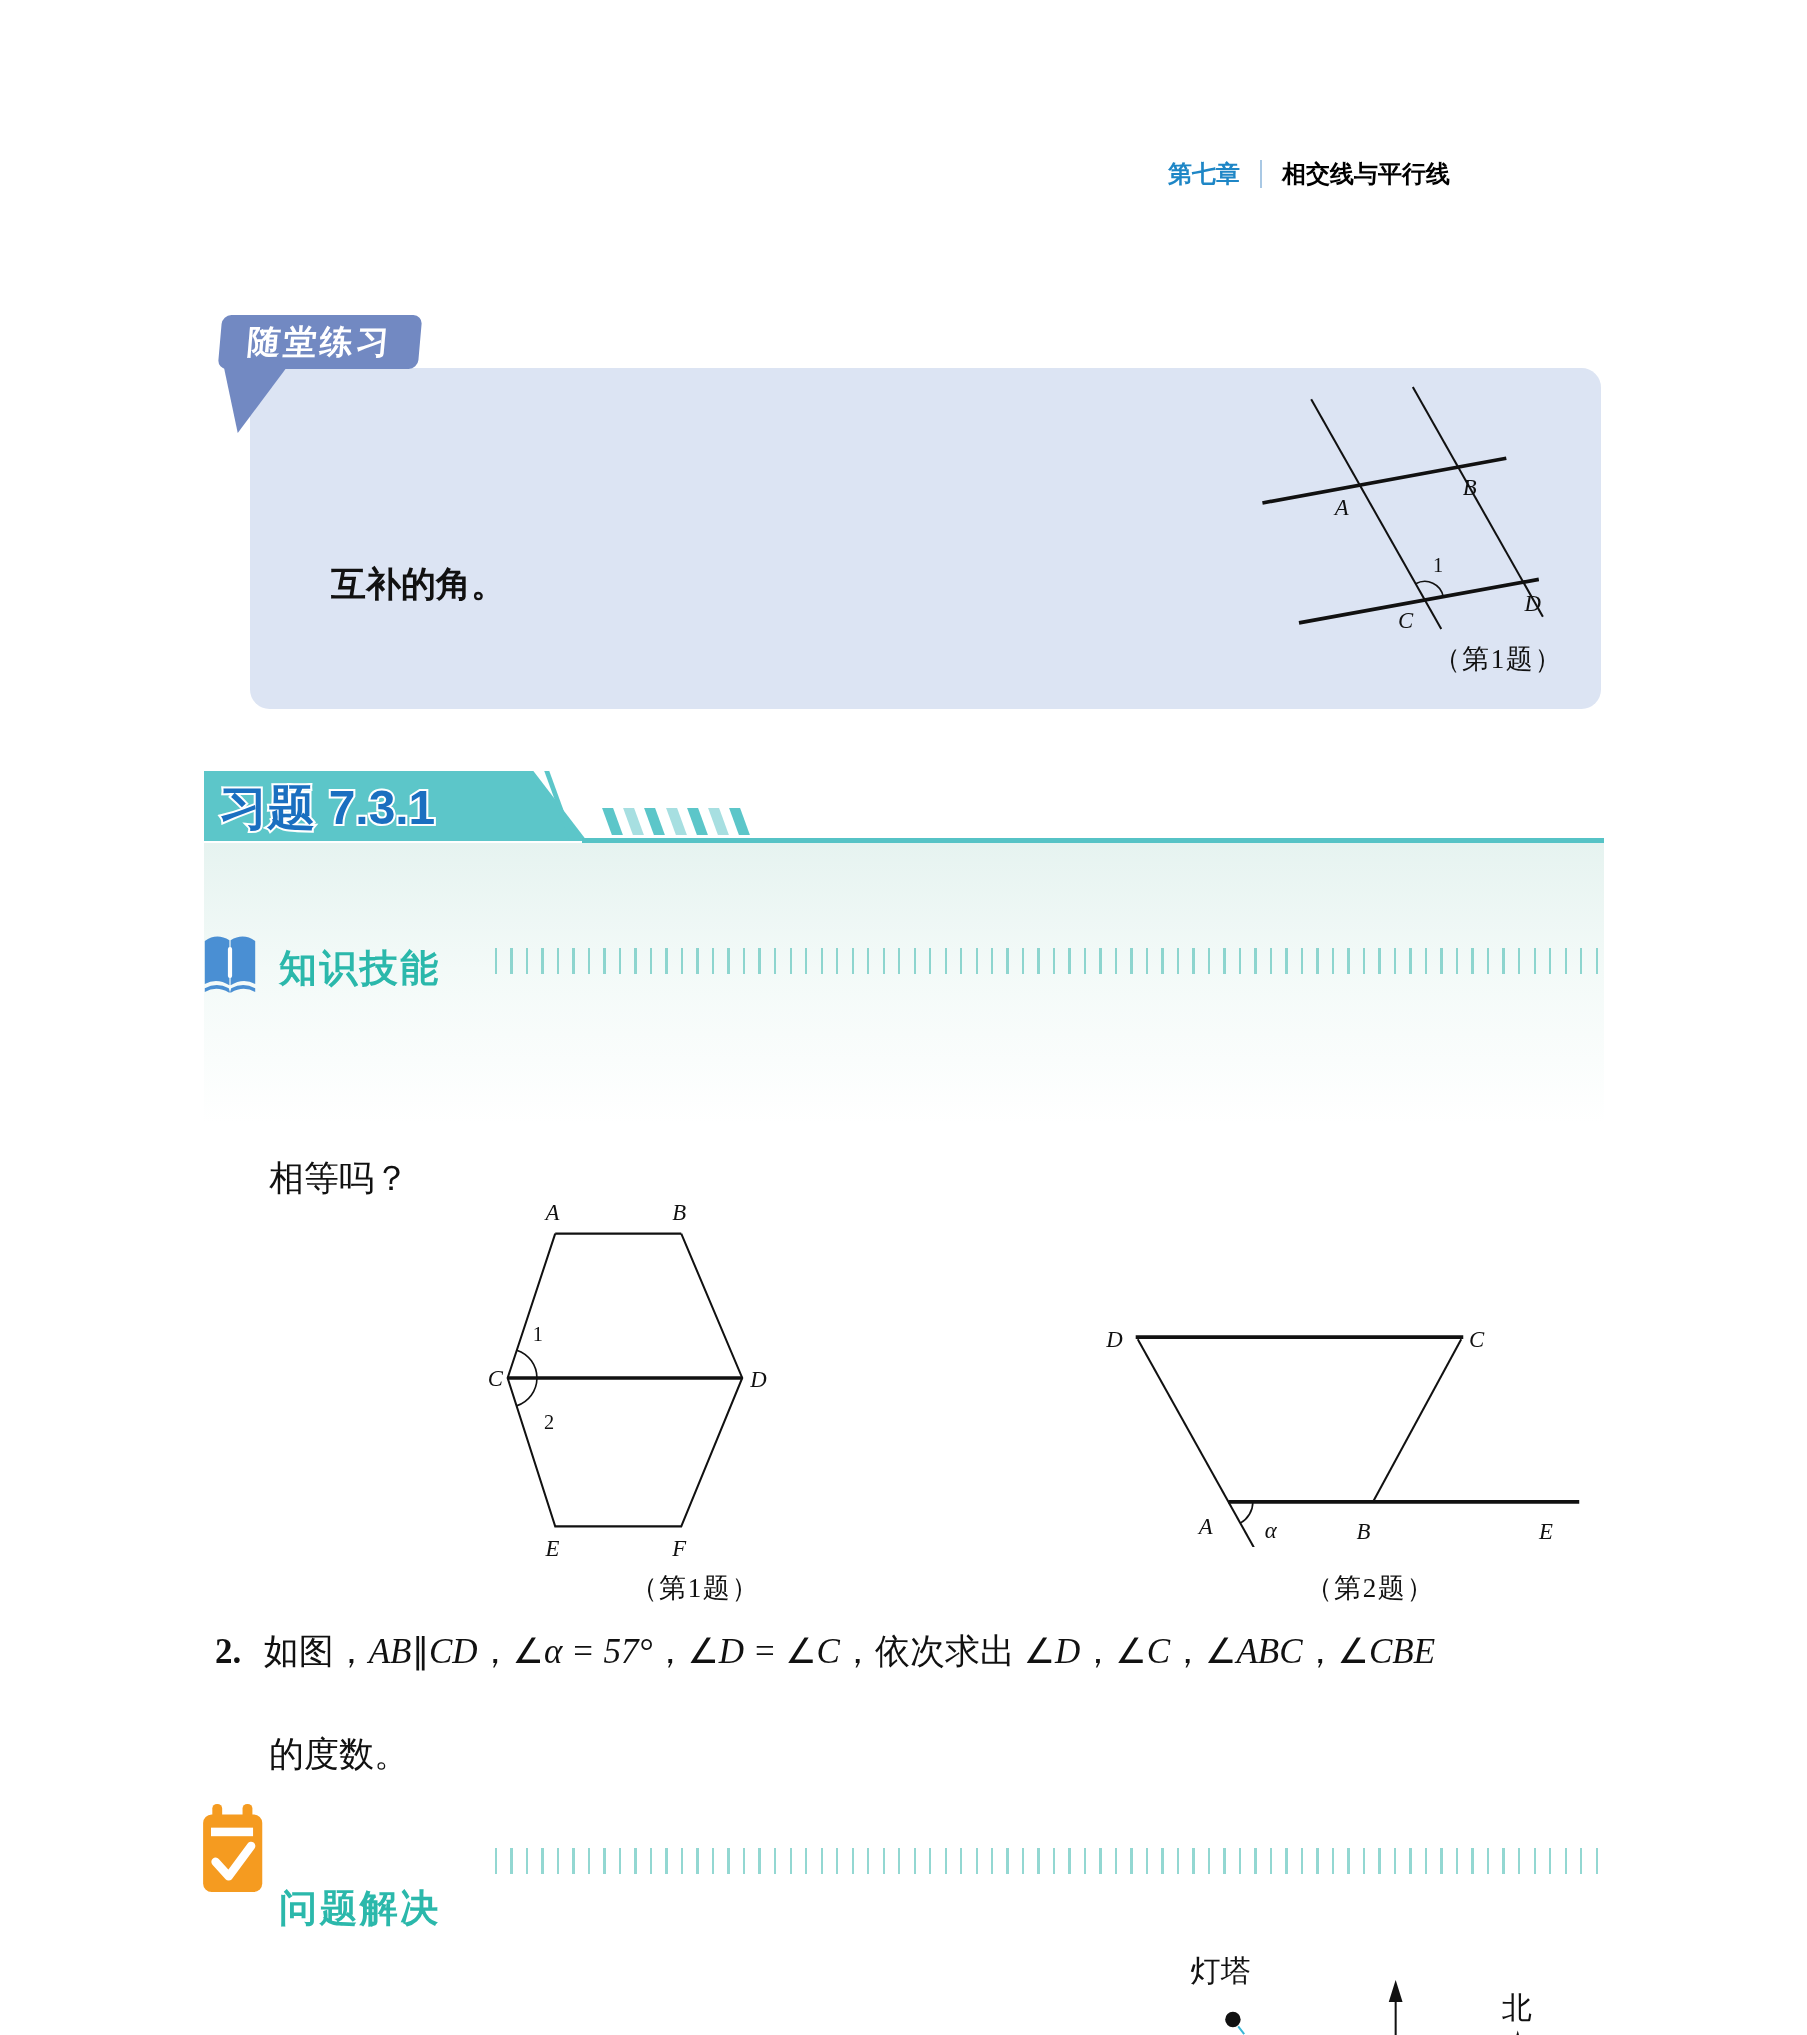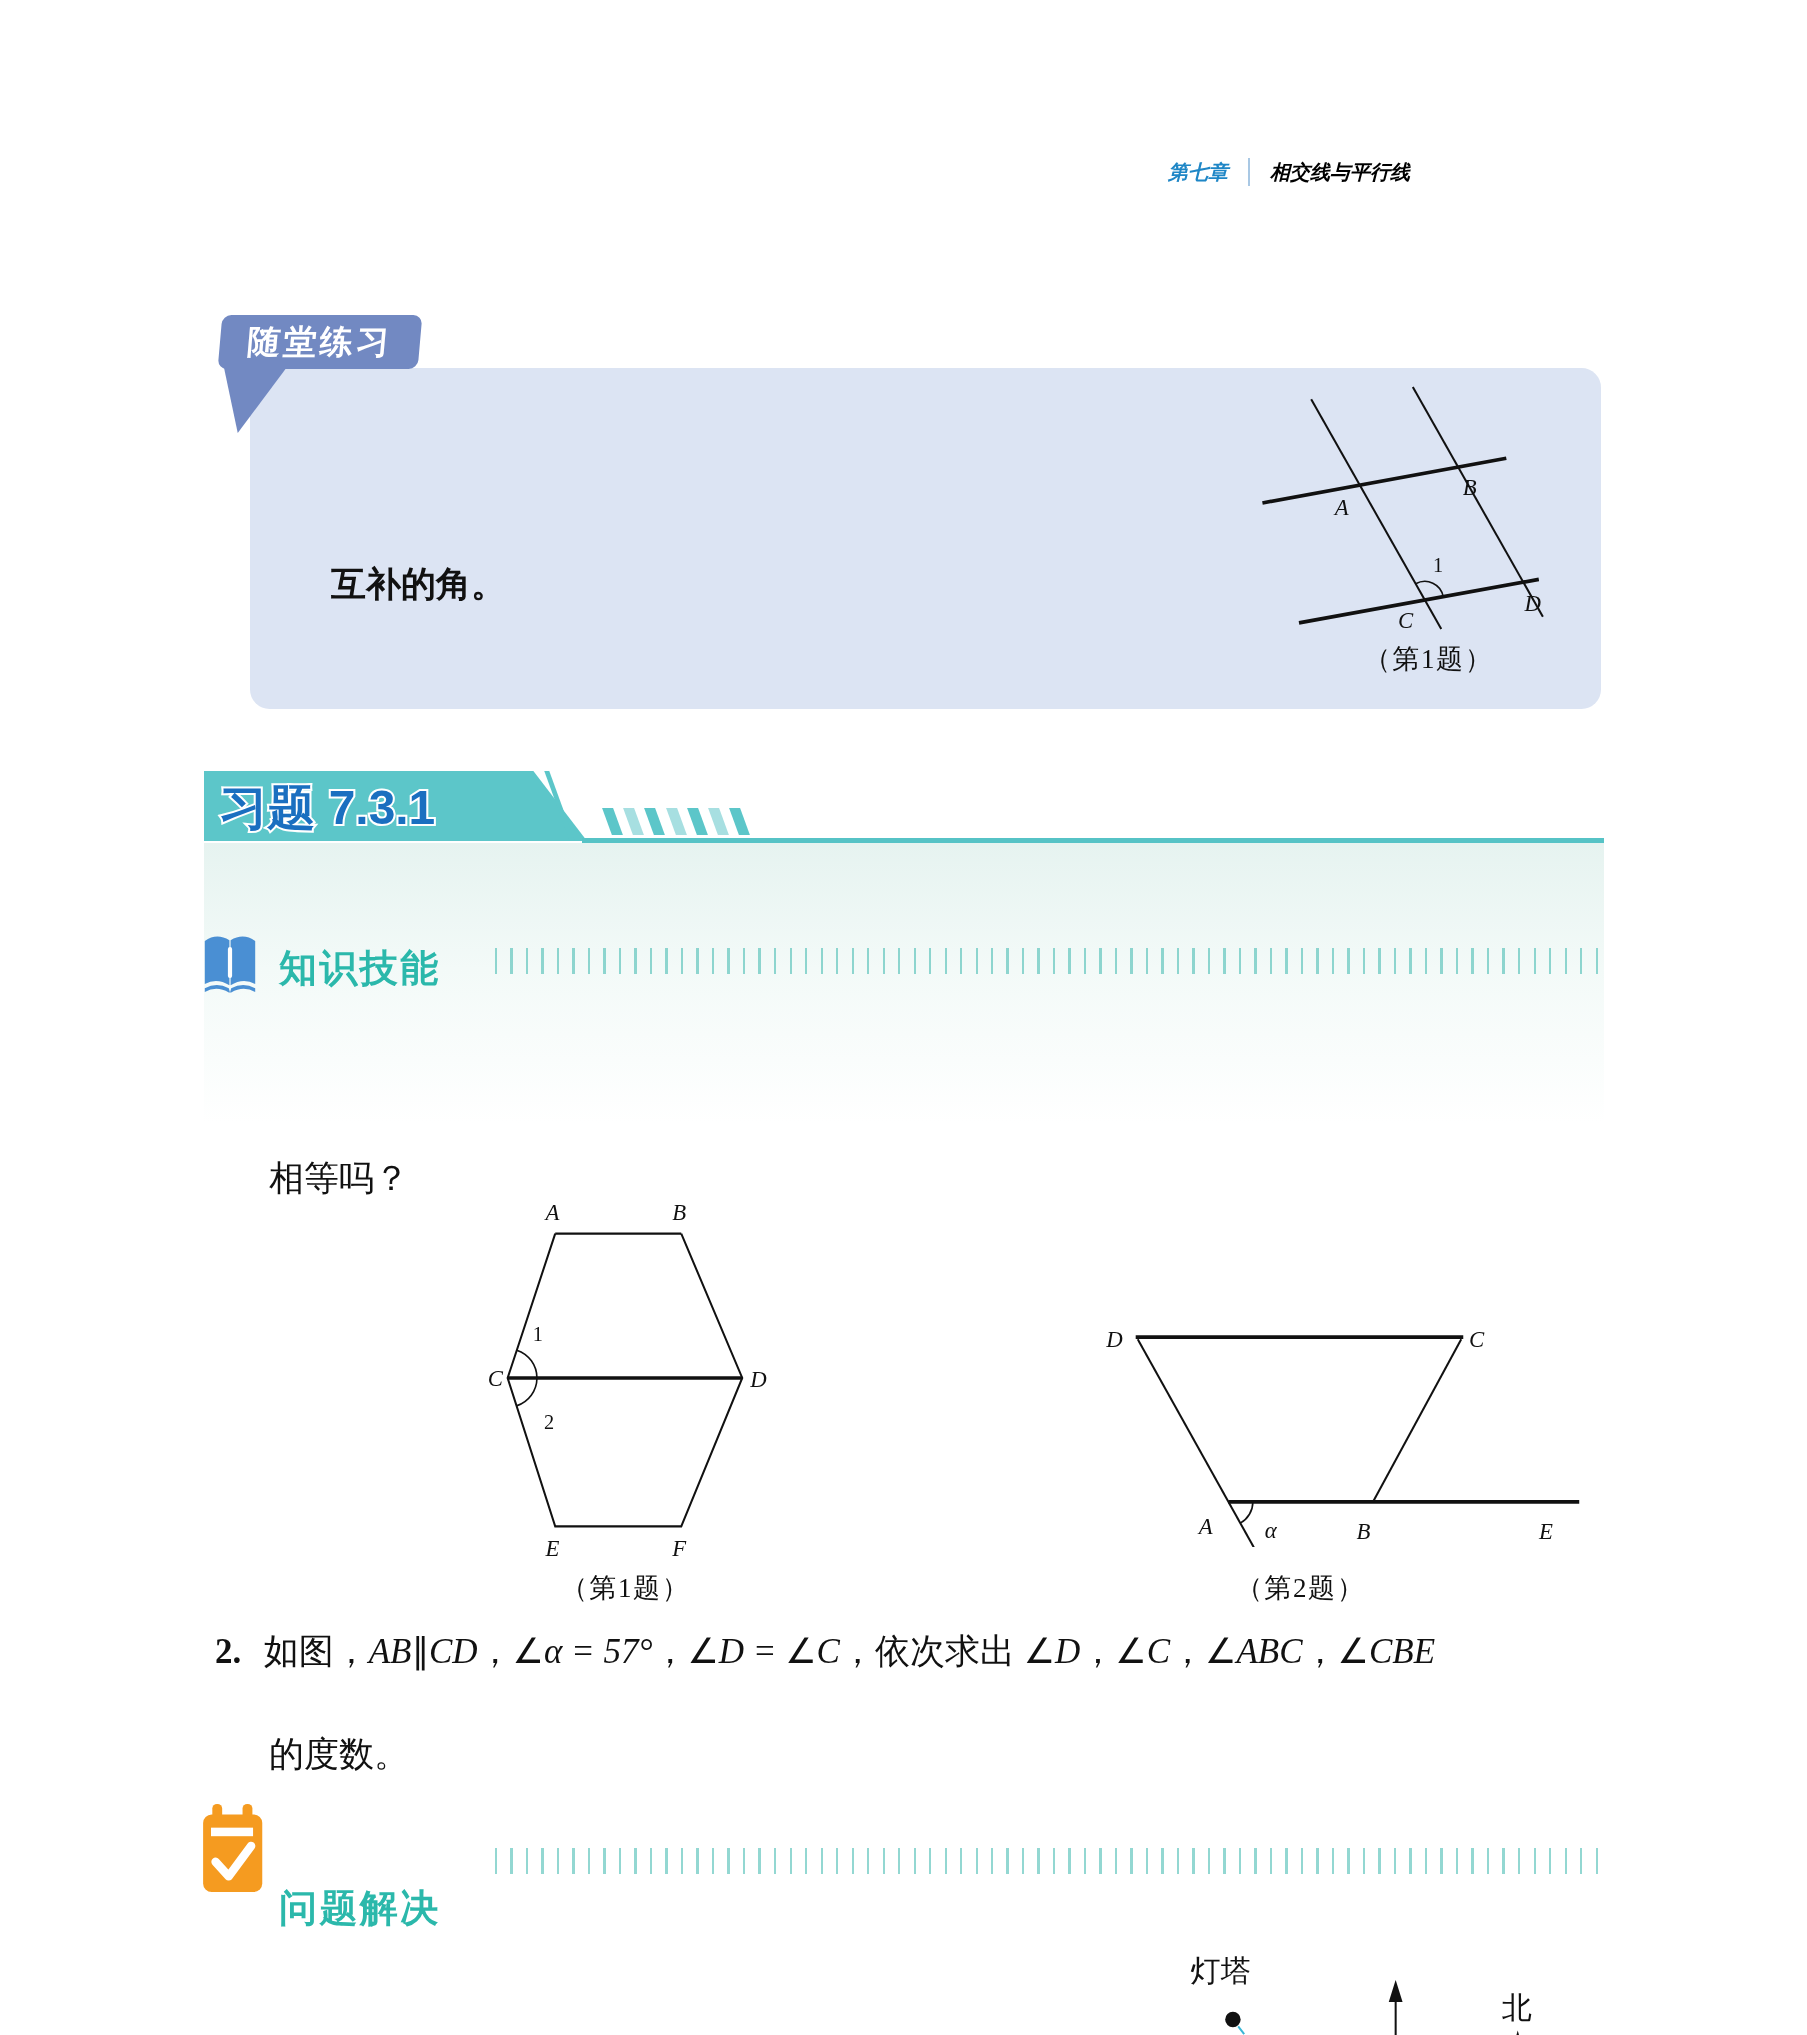--- a/index.html
+++ b/index.html
@@ -1,42 +1,42 @@
 <!DOCTYPE html>
 <html style="font-size:6.5px"><head>
 <meta charset="utf-8">
 <style>
   html,body{margin:0;padding:0;background:#ffffff;}
   #page{position:relative;width:1808px;height:2558px;background:#ffffff;overflow:hidden;
         font-family:"Liberation Serif","DejaVu Sans",serif;}
 
   
   .hdr{position:absolute;left:1168px;top:158px;display:flex;align-items:center;gap:20px;
-       font-family:"Liberation Sans","DejaVu Sans",sans-serif;font-weight:bold;font-size:20px;font-style:italic;}
+       font-family:"Liberation Sans","DejaVu Sans",sans-serif;font-weight:bold;font-size:24px;}
   .hdr .chap{color:#1e86c6;}
   .hdr .bar{width:2px;height:28px;background:#a9c8e4;}
   .hdr .ttl{color:#000000;}
 
   
   .icbox{position:absolute;left:250px;top:368px;width:1351px;height:341px;
          background:#dce4f3;border-radius:19.5px;}
   .ictag{position:absolute;left:220px;top:315px;width:200px;height:54px;background:#7289c2;
          border-radius:9px;display:flex;align-items:center;justify-content:center;
          transform:skewX(-5deg);}
   .ictag span{font-family:"Liberation Sans","DejaVu Sans",sans-serif;font-weight:bold;
               font-size:33px;color:#fff;letter-spacing:3.3px;}
   .icnotch{position:absolute;left:223px;top:363px;width:67px;height:70px;background:#7289c2;
            clip-path:polygon(0 0,100% 0,22% 100%);}
 
   
   .line{position:absolute;font-size:35px;color:#111;white-space:nowrap;
         font-family:"Liberation Serif","DejaVu Sans",serif;}
   .num{font-weight:bold;margin-right:22.4px;}
   .m{font-style:italic;}
-  .caption{position:absolute;width:269px;text-align:center;font-size:27px;color:#111;
+  .caption{position:absolute;width:269px;text-align:right;font-size:27px;color:#111;
            font-family:"Liberation Serif","DejaVu Sans",serif;letter-spacing:1.6px;}
 
   
   .exblock{position:absolute;left:204px;top:771px;width:383px;height:70px;background:#5cc6c9;
            clip-path:polygon(0 0,86% 0,100% 100%,0 100%);}
   .exline{position:absolute;left:557px;top:771px;width:4.9px;height:70px;background:#5cc6c9;
           transform:skewX(20deg);}
   .stripes{position:absolute;left:607px;top:808px;height:27px;display:flex;gap:9.8px;}
   .stripes div{width:11.4px;height:27px;transform:skewX(20deg);}
   .s-d{background:#5cc6c9;} .s-l{background:#a7dfe1;}

